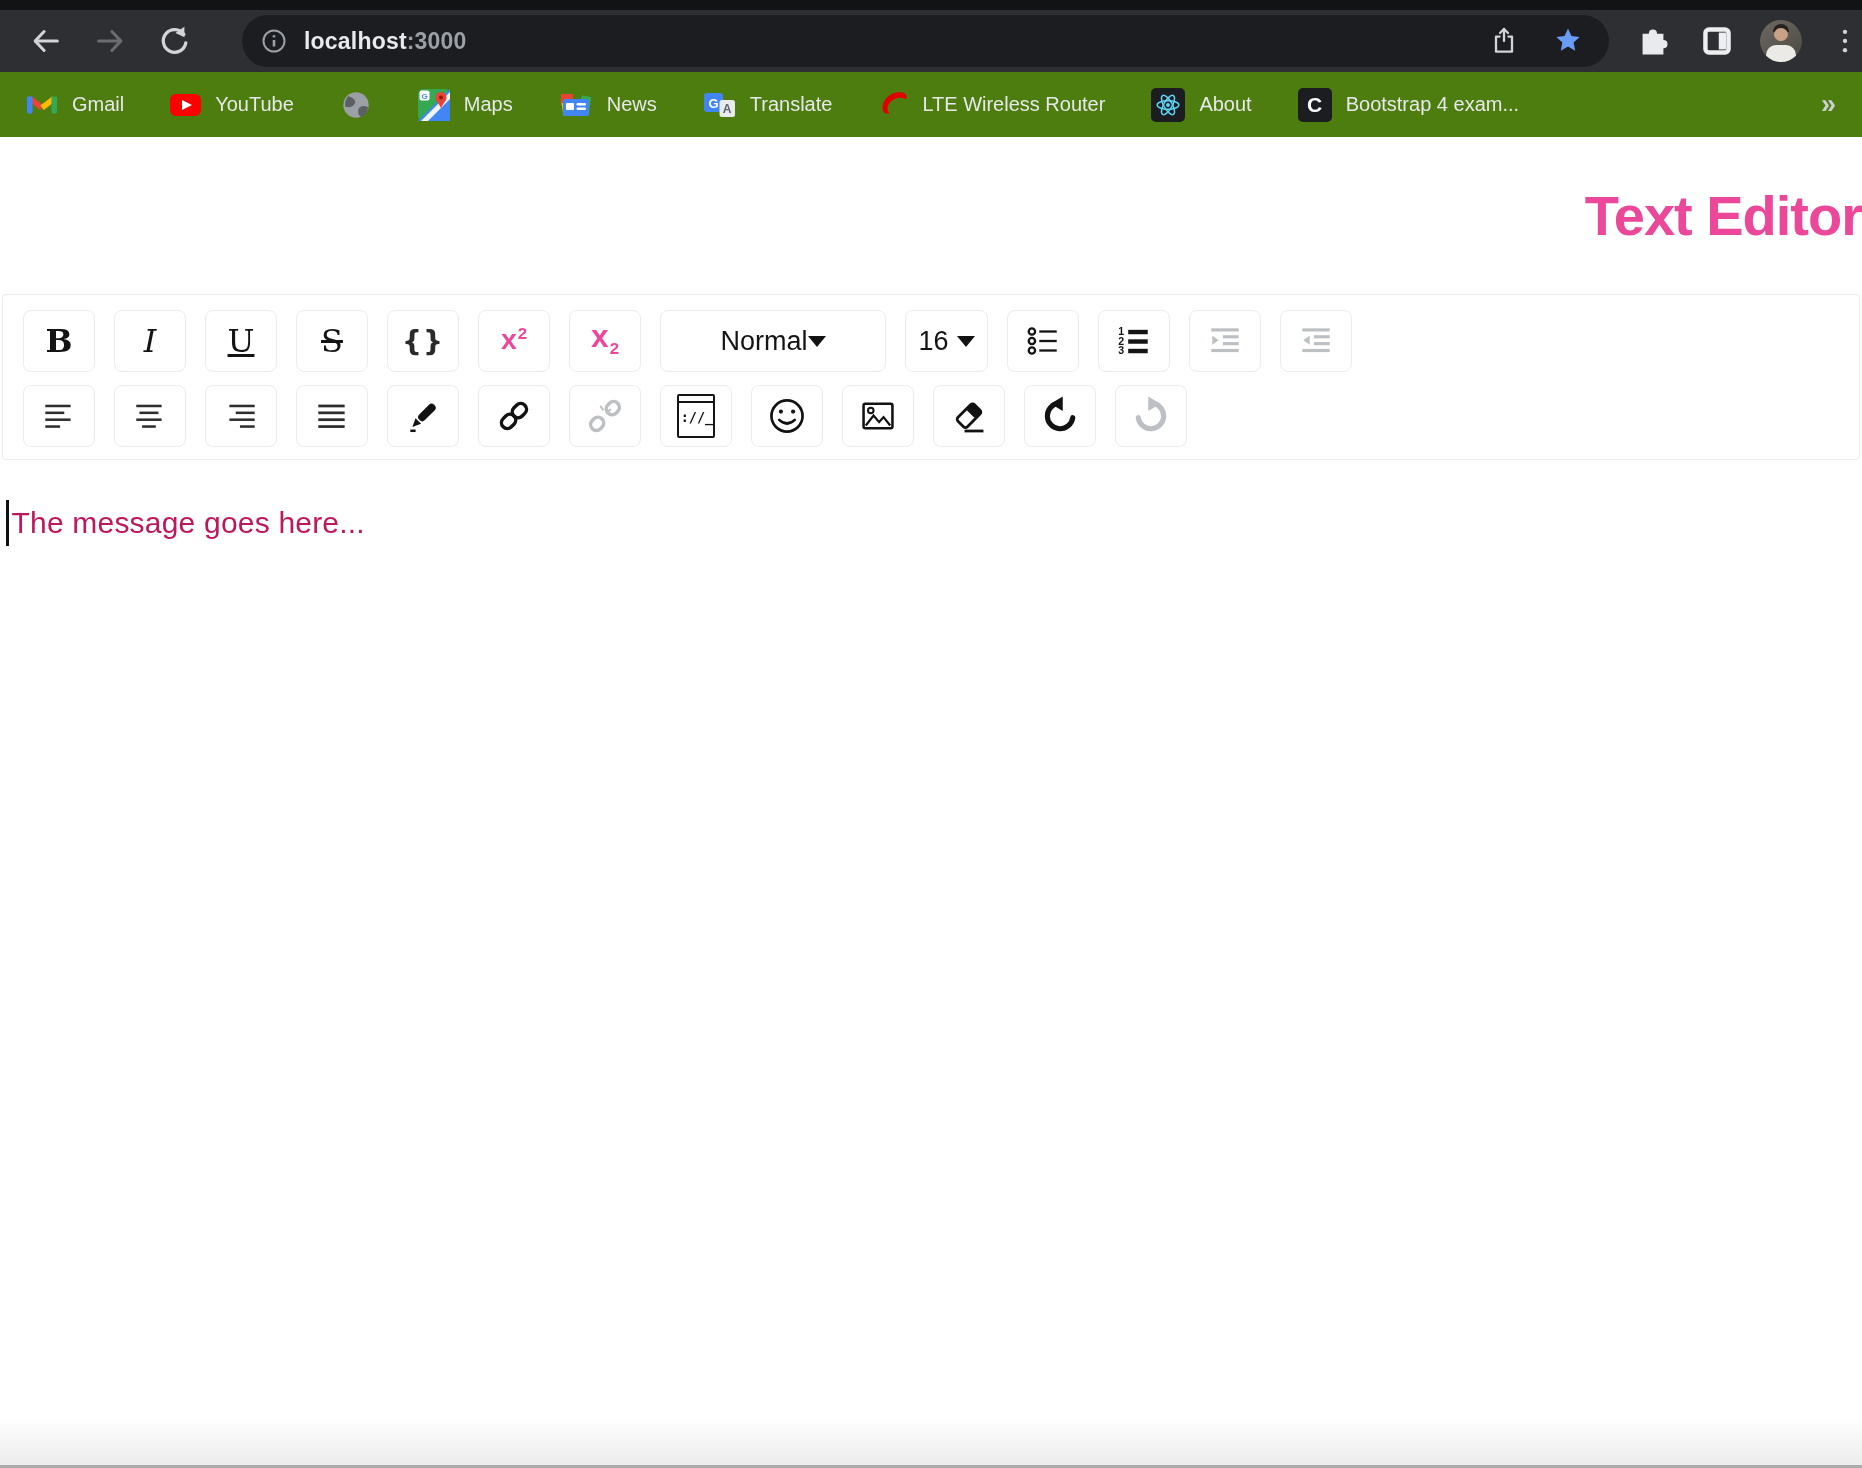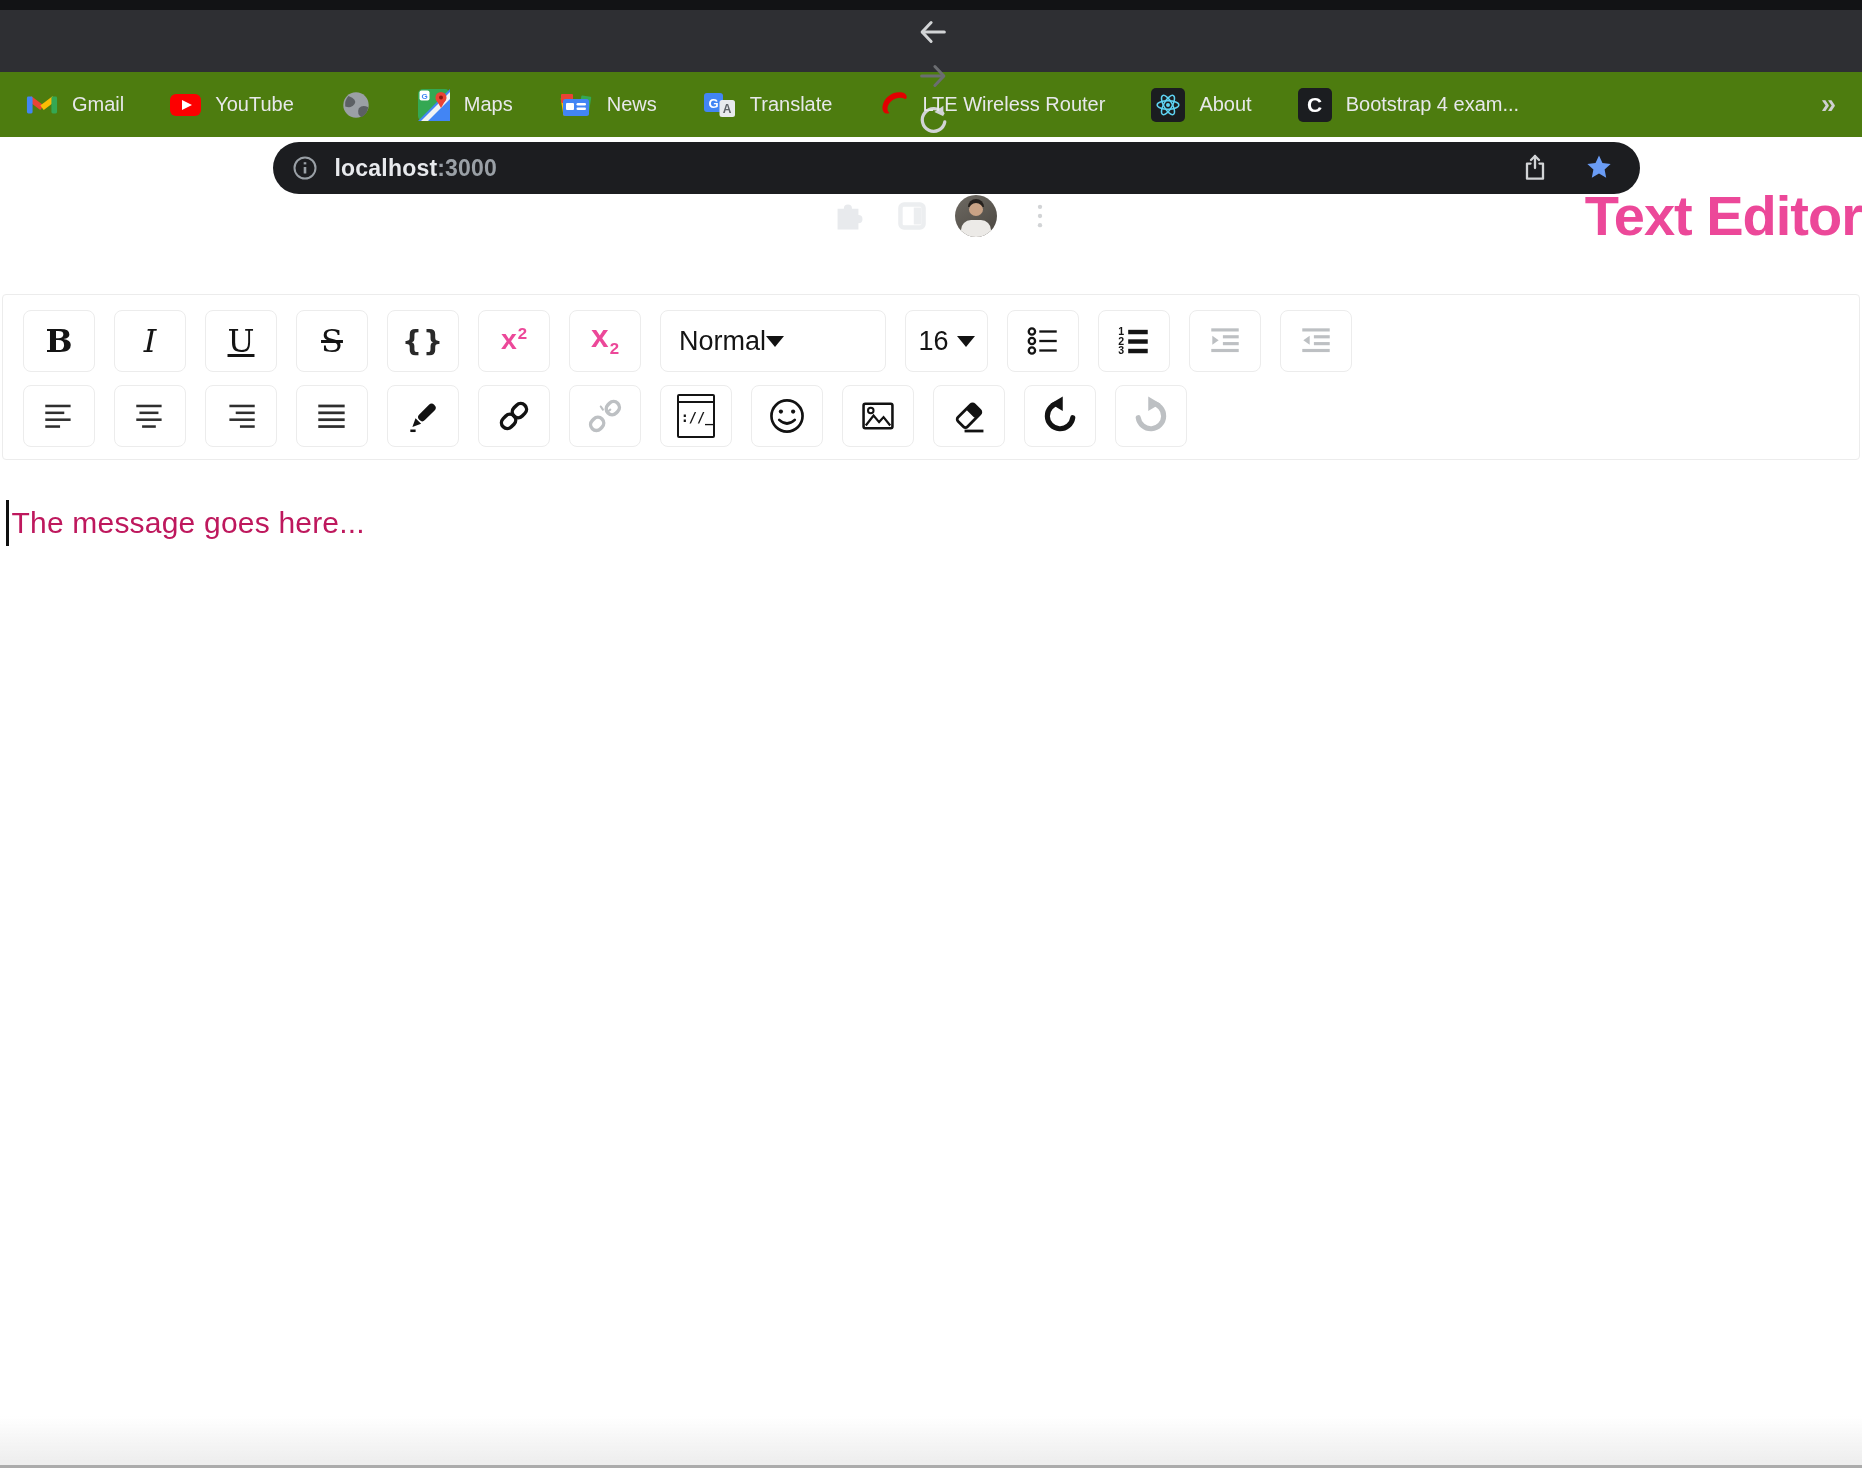--- a/index.html
+++ b/index.html
@@ -1,21 +1,21 @@
 <!DOCTYPE html>
 <html><head>
 <meta charset="utf-8">
 <style>
   * { margin:0; padding:0; box-sizing:border-box; }
   html,body { width:1862px; height:1468px; overflow:hidden; background:#ffffff;
               font-family:"Liberation Sans", sans-serif; }
 
   
   .top-edge { height:10px; background:#121315; }
-  .nav-bar { height:62px; background:#2e2f33; display:flex; align-items:center; padding:0 0 0 24px;flex-direction:column; }
+  .nav-bar { height:62px; background:#2e2f33; display:flex; align-items:center; padding:0 0 0 24px; }
   .nav-btn { width:44px; height:44px; border:none; background:transparent; display:flex;
              align-items:center; justify-content:center; margin-right:20px; cursor:pointer; flex:none; }
   .url-pill { flex:none; width:1367px; height:52px; margin-left:26px; background:#1c1d20;
               border-radius:26px; display:flex; align-items:center; padding:0 22px 0 18px; cursor:text; }
   .url-text { margin-left:16px; font-size:23px; font-weight:700; color:#e8eaed; flex:1;
               white-space:nowrap; letter-spacing:.2px; }
   .url-port { color:#9aa0a6; font-weight:700; }
   .pill-actions { display:flex; align-items:center; gap:26px; }
   .chrome-right { display:flex; align-items:center; margin-left:22px; }
   .chrome-right .nav-btn { margin-right:20px; }
@@ -48,21 +48,21 @@
   .g-bold   { font-weight:800; }
   .g-italic { font-style:italic; }
   .g-under  { text-decoration:underline; }
   .g-strike { text-decoration:line-through; }
   .g-braces { font-family:"DejaVu Sans",sans-serif; font-weight:700; font-size:28px; color:#2a2a2a; letter-spacing:1px; }
   .g-script { font-family:Liberation Mono, monospace; font-weight:800; color:#ec4899; font-size:28px; line-height:1; }
   .g-script sup { font-size:17px; font-weight:800; }
   .g-script sub { font-size:17px; font-weight:800; }
   .g-sub-base { font-size:31px; }
 
-  .dd { justify-content:flex-start; padding:0 18px; }
+  .dd { justify-content:center; padding:0 18px; }
   .dd-normal { width:226px; }
   .dd-size { width:83px; justify-content:center; gap:8px; padding:0; }
   .dd-font { width:231px; }
   .dd-label { font-size:27px; color:#141414; }
   .caret-down { width:0; height:0; border-left:9px solid transparent; border-right:9px solid transparent;
                 border-top:11px solid #121212; flex:none; }
 
   .embed-frame { width:38px; height:44px; border:2.6px solid #141414; border-radius:2px; position:relative; }
   .embed-frame::before { content:""; position:absolute; top:5px; left:0; right:0; border-top:2.6px solid #141414; }
   .embed-glyph { position:absolute; left:1px; top:13px; width:100%; text-align:center;

